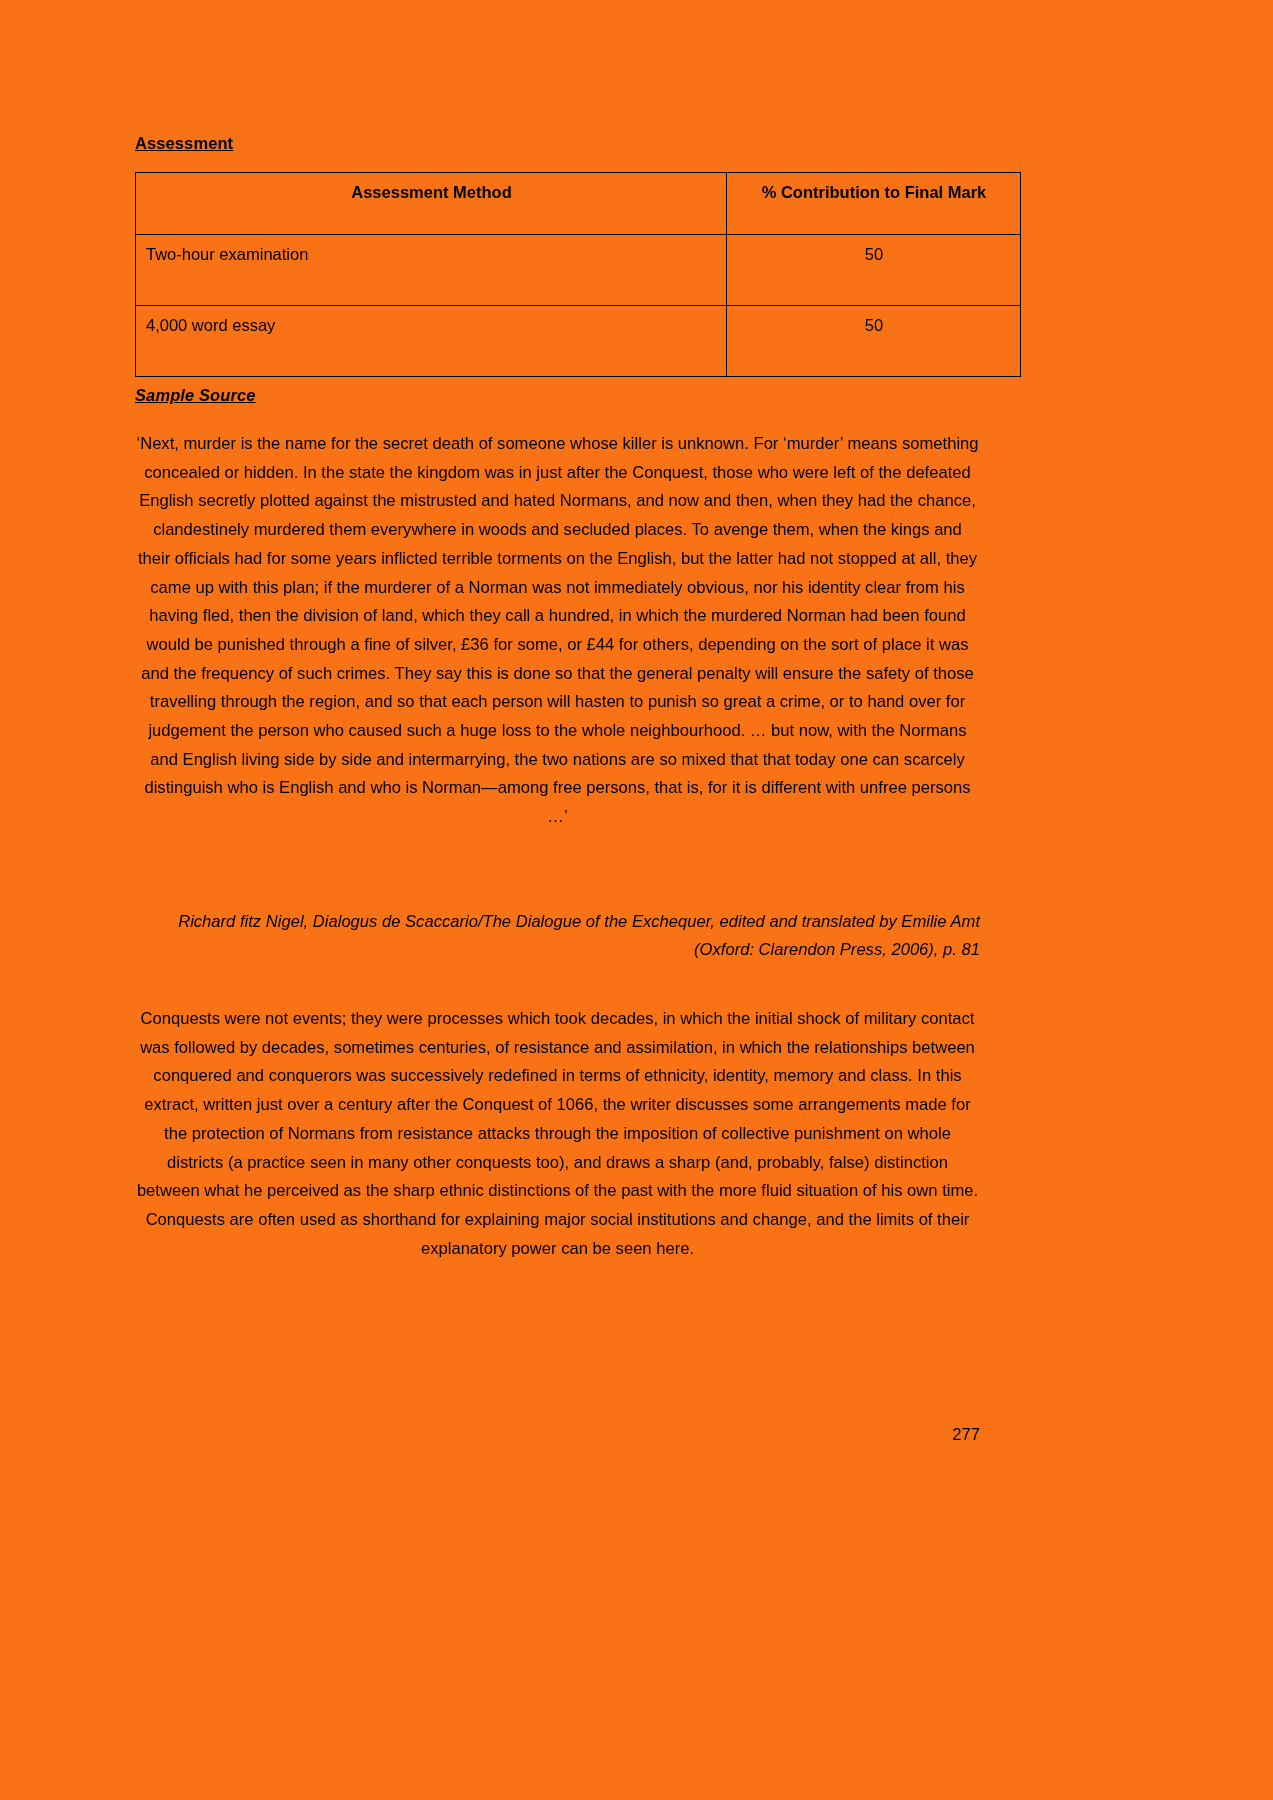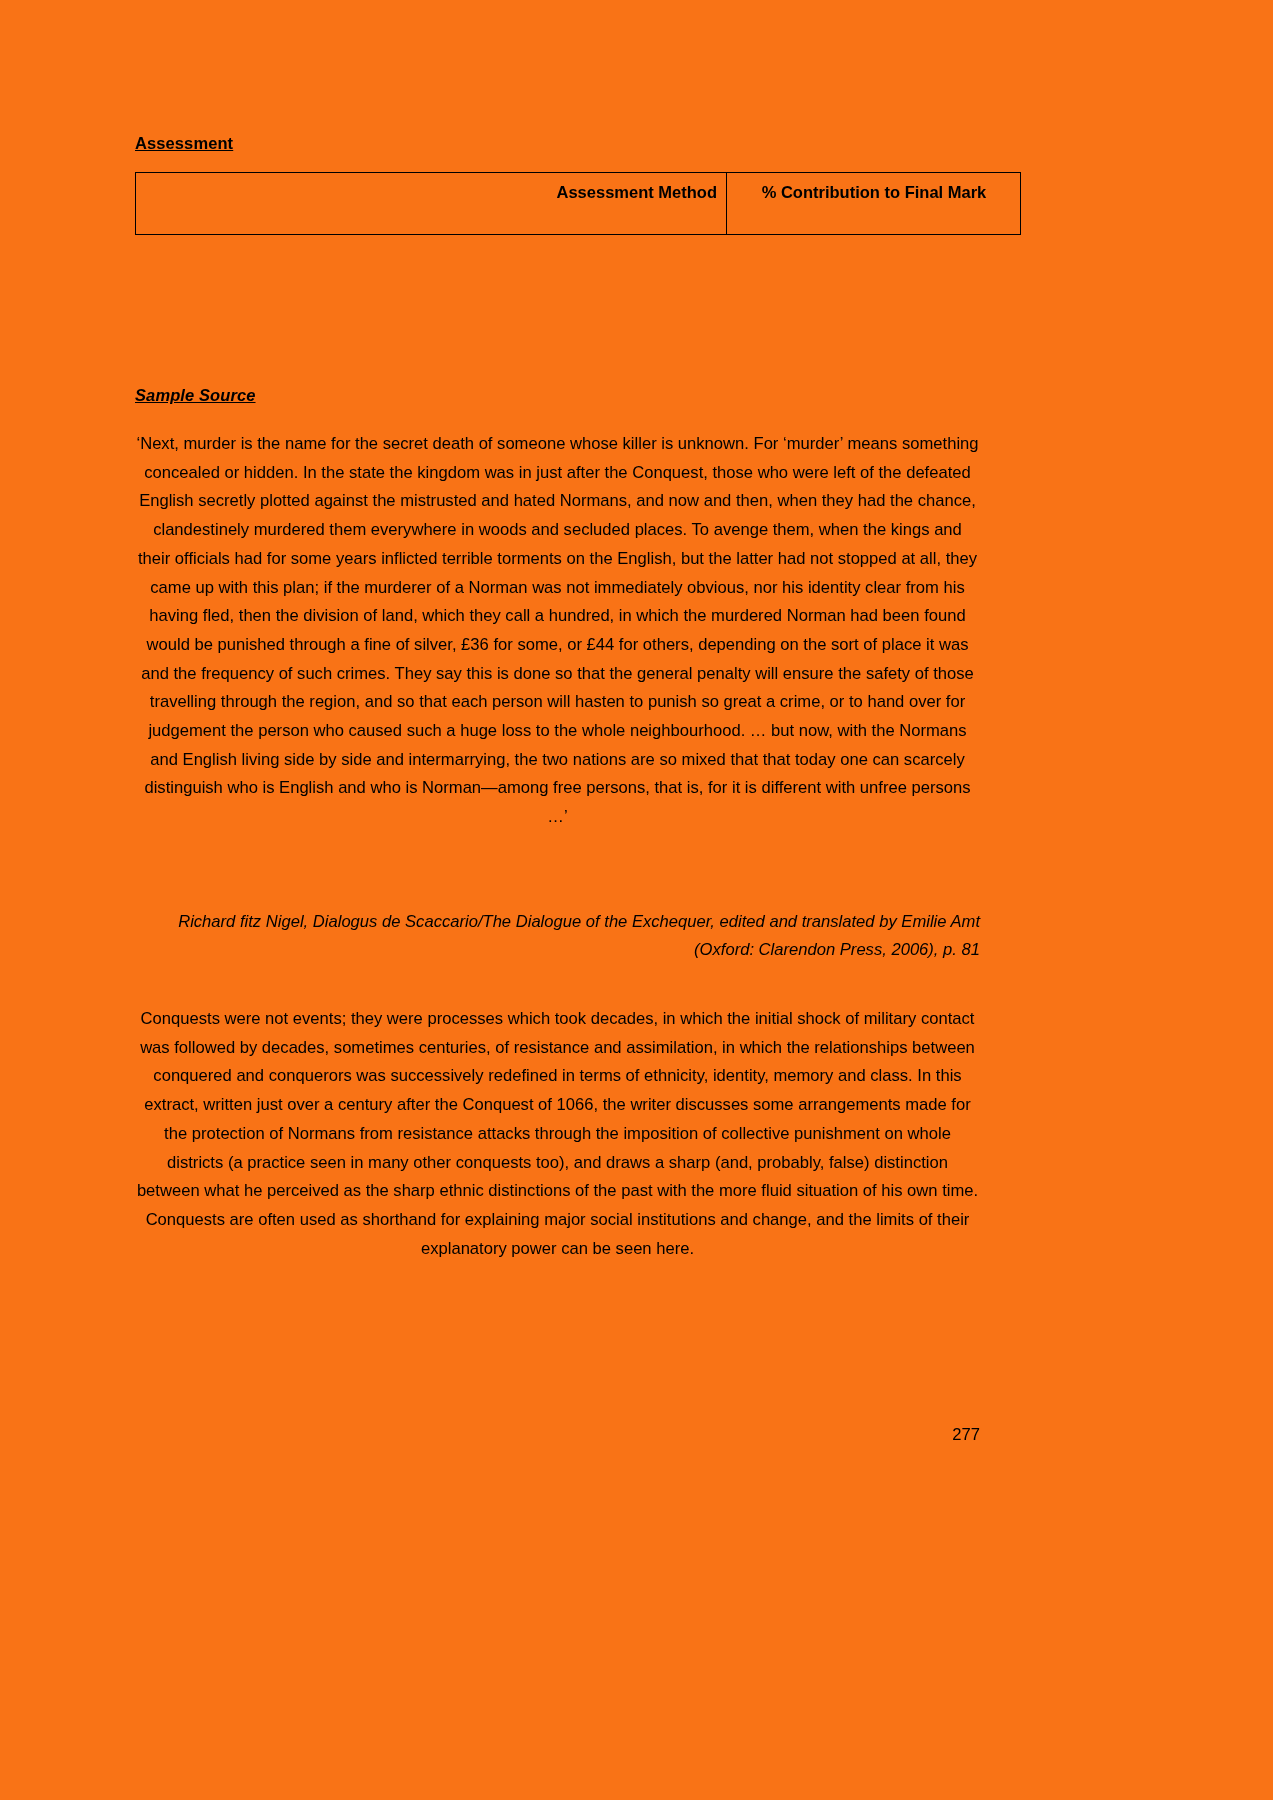--- a/index.html
+++ b/index.html
@@ -55,21 +55,21 @@
   table.assessment-table td, table.assessment-table th {
     border: 1.6px solid #000000;
     vertical-align: top;
     font-size: 16.5px;
     padding: 10px 9px 10px 10px;
   }
   table.assessment-table th {
     text-align: center;
     font-weight: bold;
   }
-  table.assessment-table .col-method { width: 571px; text-align: right; }
+  table.assessment-table .col-method { width: 571px; }
   table.assessment-table .col-pct { width: 274px; }
   table.assessment-table tbody td.cell-method {
     text-align: left;
     font-weight: normal;
   }
   table.assessment-table tbody td.cell-pct {
     text-align: center;
     font-weight: normal;
   }
   .row-tall td { height: 50px; }
@@ -125,20 +125,28 @@
 
     <div class="assessment-table-wrap">
       <table class="assessment-table">
         <thead>
           <tr class="row-head">
             <th class="col-method">Assessment Method</th>
             <th class="col-pct">% Contribution to Final Mark</th>
           </tr>
         </thead>
         <tbody>
+          <tr class="row-tall">
+            <td class="cell-method">Two-hour examination</td>
+            <td class="cell-pct">50</td>
+          </tr>
+          <tr class="row-tall">
+            <td class="cell-method">4,000 word essay</td>
+            <td class="cell-pct">50</td>
+          </tr>
         </tbody>
       </table>
     </div>
 
     <h2 class="section-heading" id="sample-source-heading">Sample Source</h2>
 
     <p class="body-text" id="source-quote">‘Next, murder is the name for the secret death of someone whose killer is unknown. For ‘murder’ means something concealed or hidden. In the state the kingdom was in just after the Conquest, those who were left of the defeated English secretly plotted against the mistrusted and hated Normans, and now and then, when they had the chance, clandestinely murdered them everywhere in woods and secluded places. To avenge them, when the kings and their officials had for some years inflicted terrible torments on the English, but the latter had not stopped at all, they came up with this plan; if the murderer of a Norman was not immediately obvious, nor his identity clear from his having fled, then the division of land, which they call a hundred, in which the murdered Norman had been found would be punished through a fine of silver, £36 for some, or £44 for others, depending on the sort of place it was and the frequency of such crimes. They say this is done so that the general penalty will ensure the safety of those travelling through the region, and so that each person will hasten to punish so great a crime, or to hand over for judgement the person who caused such a huge loss to the whole neighbourhood. … but now, with the Normans and English living side by side and intermarrying, the two nations are so mixed that that today one can scarcely distinguish who is English and who is Norman—among free persons, that is, for it is different with unfree persons …’</p>
 
     <p class="citation">Richard fitz Nigel, Dialogus de Scaccario/The Dialogue of the Exchequer, edited and translated by Emilie Amt (Oxford: Clarendon Press, 2006), p. 81</p>
 

